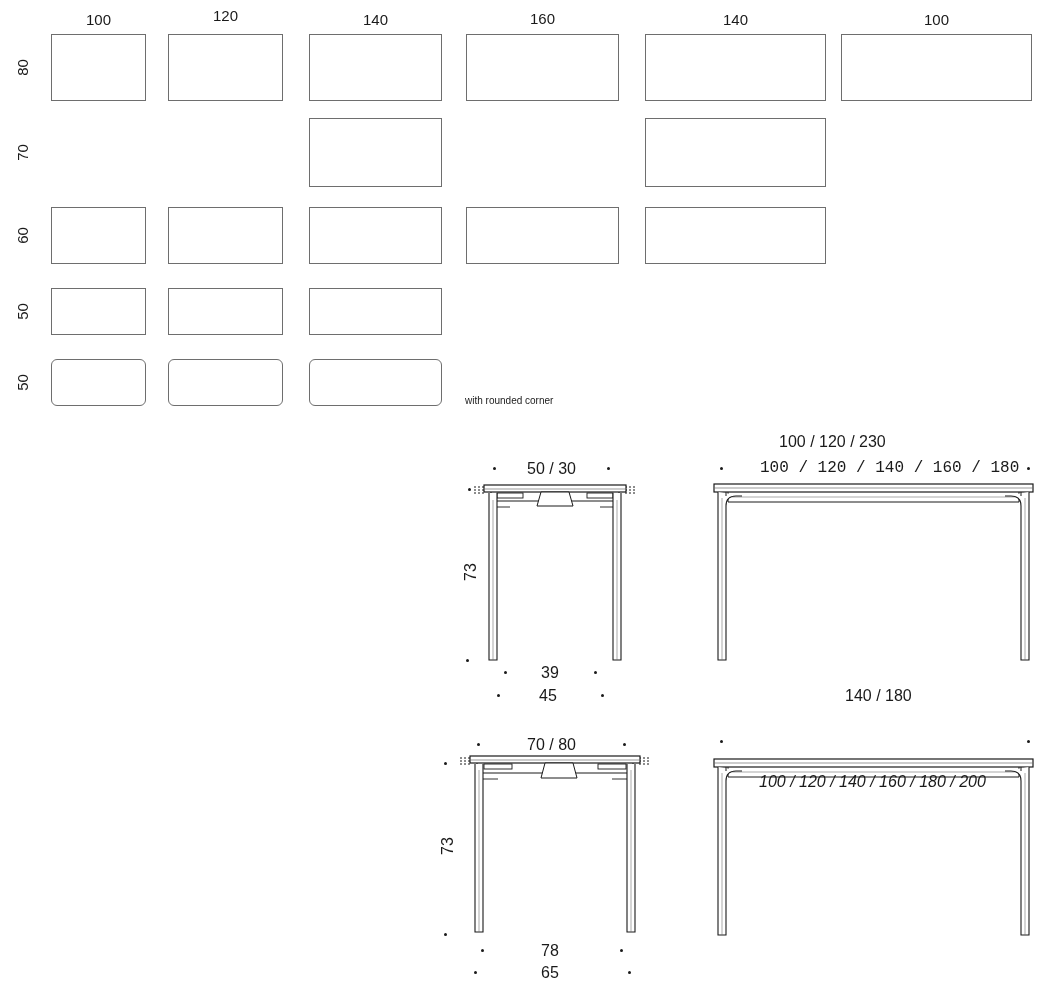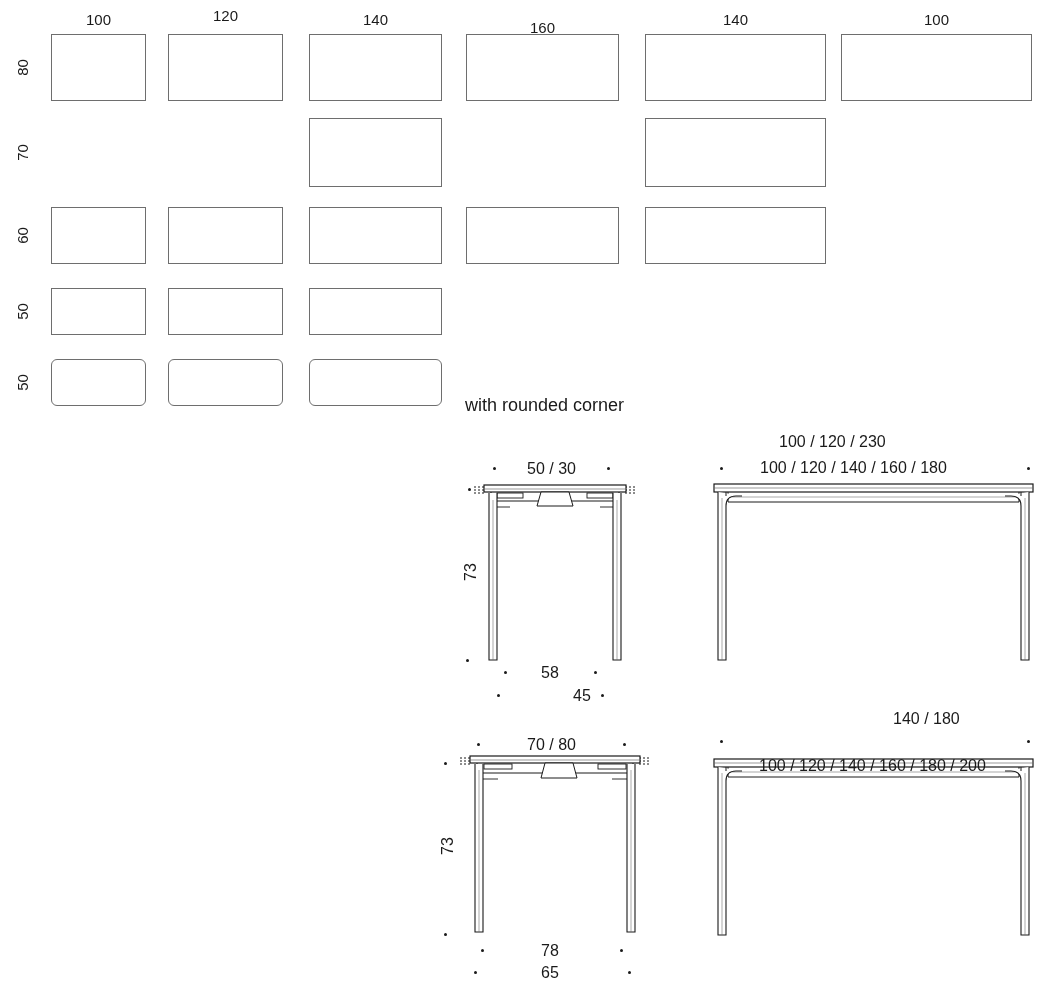--- a/index.html
+++ b/index.html
@@ -42,21 +42,21 @@
   .plan-rect {
     position: absolute;
     border: 1px solid #6e6e6e;
     background: #ffffff;
     box-sizing: border-box;
   }
   .plan-rect.rounded {
     border-radius: 6px;
   }
   .note {
-    font-size: 18px;
+    font-size: 10px;
   }
   .dim-txt {
     font-size: 16px;
   }
   .dim-txt-v {
     font-size: 16px;
     transform-origin: center center;
     transform: rotate(-90deg);
   }
   .dot {
@@ -71,21 +71,21 @@
 </style>
 </head>
 <body>
 
 <div id="sheet">
 
   <div id="plan-area">
       <div class="lbl col-lbl" style="left: 51px; top: 12px; width: 95px;">100</div>
       <div class="lbl col-lbl" style="left: 168px; top: 8px; width: 115px;">120</div>
       <div class="lbl col-lbl" style="left: 309px; top: 12px; width: 133px;">140</div>
-      <div class="lbl col-lbl" style="left: 466px; top: 20px; width: 153px;">160</div>
+      <div class="lbl col-lbl" style="left: 466px; top: 11px; width: 153px;">160</div>
       <div class="lbl col-lbl" style="left: 645px; top: 12px; width: 181px;">140</div>
       <div class="lbl col-lbl" style="left: 841px; top: 12px; width: 191px;">100</div>
       <div class="lbl row-lbl" style="left: 7px; top: 59.5px; width: 30px;">80</div>
       <div class="lbl row-lbl" style="left: 7px; top: 144.5px; width: 30px;">70</div>
       <div class="lbl row-lbl" style="left: 7px; top: 227.5px; width: 30px;">60</div>
       <div class="lbl row-lbl" style="left: 7px; top: 303.5px; width: 30px;">50</div>
       <div class="lbl row-lbl" style="left: 7px; top: 374.5px; width: 30px;">50</div>
       <div class="plan-rect" style="left: 51px; top: 34px; width: 95px; height: 67px;"></div>
       <div class="plan-rect" style="left: 168px; top: 34px; width: 115px; height: 67px;"></div>
       <div class="plan-rect" style="left: 309px; top: 34px; width: 133px; height: 67px;"></div>
@@ -208,45 +208,45 @@
       </g>
     </svg>
   </div>
 
   <div class="lbl dim-txt" style="left:527px; top:461px;">50 / 30</div>
   <div class="dot" style="left:493px; top:467px;"></div>
   <div class="dot" style="left:607px; top:467px;"></div>
   <div class="dot" style="left:468px; top:488px;"></div>
   <div class="dot" style="left:466px; top:659px;"></div>
   <div class="lbl dim-txt-v" style="left:460px; top:562px; width:22px;">73</div>
-  <div class="lbl dim-txt" style="left:541px; top:665px;">58</div>
+  <div class="lbl dim-txt" style="left:541px; top:665px;">39</div>
   <div class="dot" style="left:504px; top:671px;"></div>
   <div class="dot" style="left:594px; top:671px;"></div>
-  <div class="lbl dim-txt" style="left:573px; top:688px;">45</div>
+  <div class="lbl dim-txt" style="left:539px; top:688px;">45</div>
   <div class="dot" style="left:497px; top:694px;"></div>
   <div class="dot" style="left:601px; top:694px;"></div>
 
   <div class="lbl dim-txt" style="left:779px; top:434px;">100 / 120 / 230</div>
-  <div class="lbl dim-txt" style="left:760px; top:460px;">100 / 120 / 140 / 160 / 180</div>
+  <div class="lbl dim-txt" style="left:760px; top:460px;font-family:Liberation Mono, monospace;">100 / 120 / 140 / 160 / 180</div>
   <div class="dot" style="left:720px; top:467px;"></div>
   <div class="dot" style="left:1027px; top:467px;"></div>
 
   <div class="lbl dim-txt" style="left:527px; top:737px;">70 / 80</div>
   <div class="dot" style="left:477px; top:743px;"></div>
   <div class="dot" style="left:623px; top:743px;"></div>
   <div class="dot" style="left:444px; top:762px;"></div>
   <div class="dot" style="left:444px; top:933px;"></div>
   <div class="lbl dim-txt-v" style="left:437px; top:836px; width:22px;">73</div>
   <div class="lbl dim-txt" style="left:541px; top:943px;">78</div>
   <div class="dot" style="left:481px; top:949px;"></div>
   <div class="dot" style="left:620px; top:949px;"></div>
   <div class="lbl dim-txt" style="left:541px; top:965px;">65</div>
   <div class="dot" style="left:474px; top:971px;"></div>
   <div class="dot" style="left:628px; top:971px;"></div>
 
-  <div class="lbl dim-txt" style="left:845px; top:711px;margin-left:48px;">140 / 180</div>
-  <div class="lbl dim-txt" style="left:759px; top:758px;">100 / 120 / 140 / 160 / 180 / 200</div>
+  <div class="lbl dim-txt" style="left:845px; top:688px;">140 / 180</div>
+  <div class="lbl dim-txt" style="left:759px; top:774px;font-style:italic;">100 / 120 / 140 / 160 / 180 / 200</div>
   <div class="dot" style="left:720px; top:740px;"></div>
   <div class="dot" style="left:1027px; top:740px;"></div>
 
   <div class="lbl note" style="left:465px; top:396px;">with rounded corner</div>
 
 </div>
 
 </body></html>

